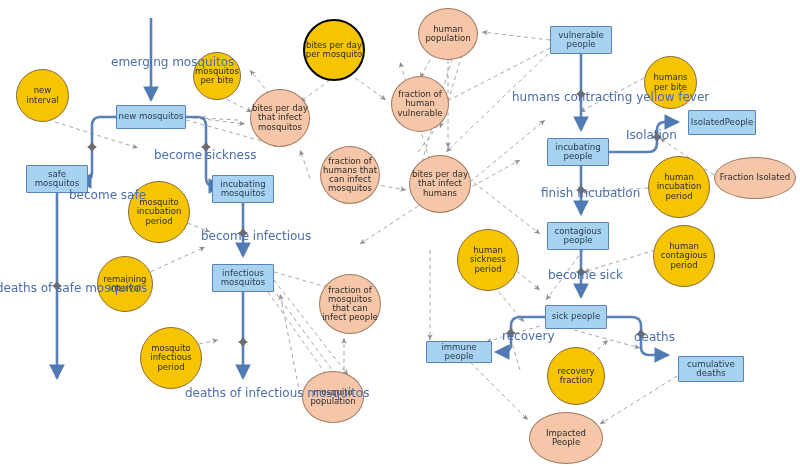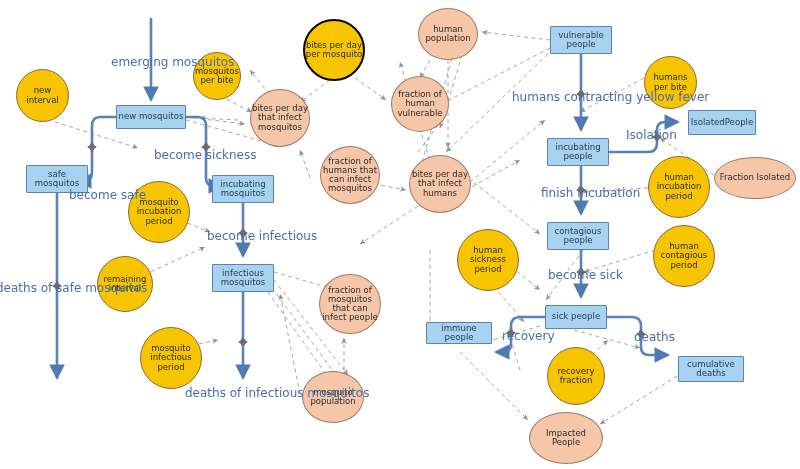--- a/index.html
+++ b/index.html
@@ -135,21 +135,21 @@
 mosquitos</div>
       <div class="node stock" style="left: 212px; top: 264px; width: 62px; height: 28px;">infectious
 mosquitos</div>
       <div class="node stock" style="left: 550px; top: 26px; width: 62px; height: 28px;">vulnerable
 people</div>
       <div class="node stock" style="left: 547px; top: 138px; width: 62px; height: 28px;">incubating
 people</div>
       <div class="node stock" style="left: 547px; top: 222px; width: 62px; height: 28px;">contagious
 people</div>
       <div class="node stock" style="left: 545px; top: 305px; width: 62px; height: 24px;">sick people</div>
-      <div class="node stock" style="left: 426px; top: 322px; width: 66px; height: 22px;">immune people</div>
+      <div class="node stock" style="left: 426px; top: 341px; width: 66px; height: 22px;">immune people</div>
       <div class="node stock" style="left: 678px; top: 356px; width: 66px; height: 26px;">cumulative
 deaths</div>
       <div class="node stock" style="left: 688px; top: 110px; width: 68px; height: 25px;">IsolatedPeople</div>
       <div class="node aux" style="left: 16px; top: 69px; width: 53px; height: 53px;">new interval</div>
       <div class="node aux" style="left: 193px; top: 52px; width: 48px; height: 48px;">mosquitos
 per bite</div>
       <div class="node aux dark" style="left: 303px; top: 19px; width: 62px; height: 62px;">bites per day
 per mosquito</div>
       <div class="node aux" style="left: 644px; top: 56px; width: 53px; height: 53px;">humans
 per bite</div>
@@ -192,21 +192,21 @@
 that can
 infect people</div>
       <div class="node var" style="left: 302px; top: 371px; width: 62px; height: 52px;">mosquito
 population</div>
       <div class="node var" style="left: 714px; top: 157px; width: 82px; height: 42px;">Fraction Isolated</div>
       <div class="node var" style="left: 529px; top: 412px; width: 74px; height: 52px;">Impacted
 People</div>
       <div class="flowlabel" style="left: 111px; top: 55px;">emerging mosquitos</div>
       <div class="flowlabel" style="left: 69px; top: 148px; margin-top: 40px;">become safe</div>
       <div class="flowlabel" style="left: 154px; top: 148px;">become sickness</div>
-      <div class="flowlabel" style="left: 201px; top: 229px; margin-left: 6px;">become infectious</div>
+      <div class="flowlabel" style="left: 201px; top: 229px;">become infectious</div>
       <div class="flowlabel" style="left: -4px; top: 281px;">deaths of safe mosquitos</div>
       <div class="flowlabel" style="left: 185px; top: 338px; margin-top: 48px;">deaths of infectious mosquitos</div>
       <div class="flowlabel" style="left: 512px; top: 90px;">humans contracting yellow fever</div>
       <div class="flowlabel" style="left: 626px; top: 128px;">Isolation</div>
       <div class="flowlabel" style="left: 541px; top: 186px;">finish incubation</div>
       <div class="flowlabel" style="left: 548px; top: 268px;">become sick</div>
       <div class="flowlabel" style="left: 502px; top: 329px;">recovery</div>
       <div class="flowlabel" style="left: 634px; top: 330px;">deaths</div>
     </div>
 

